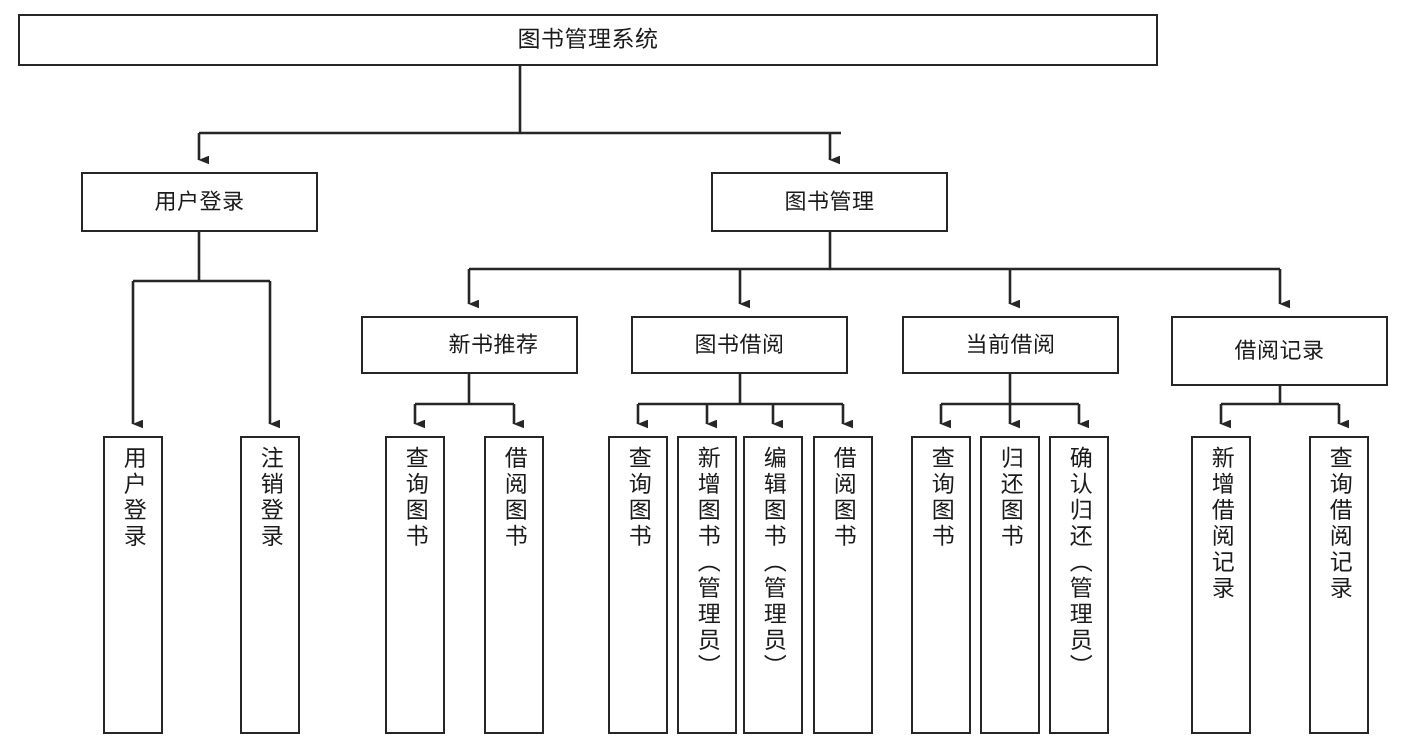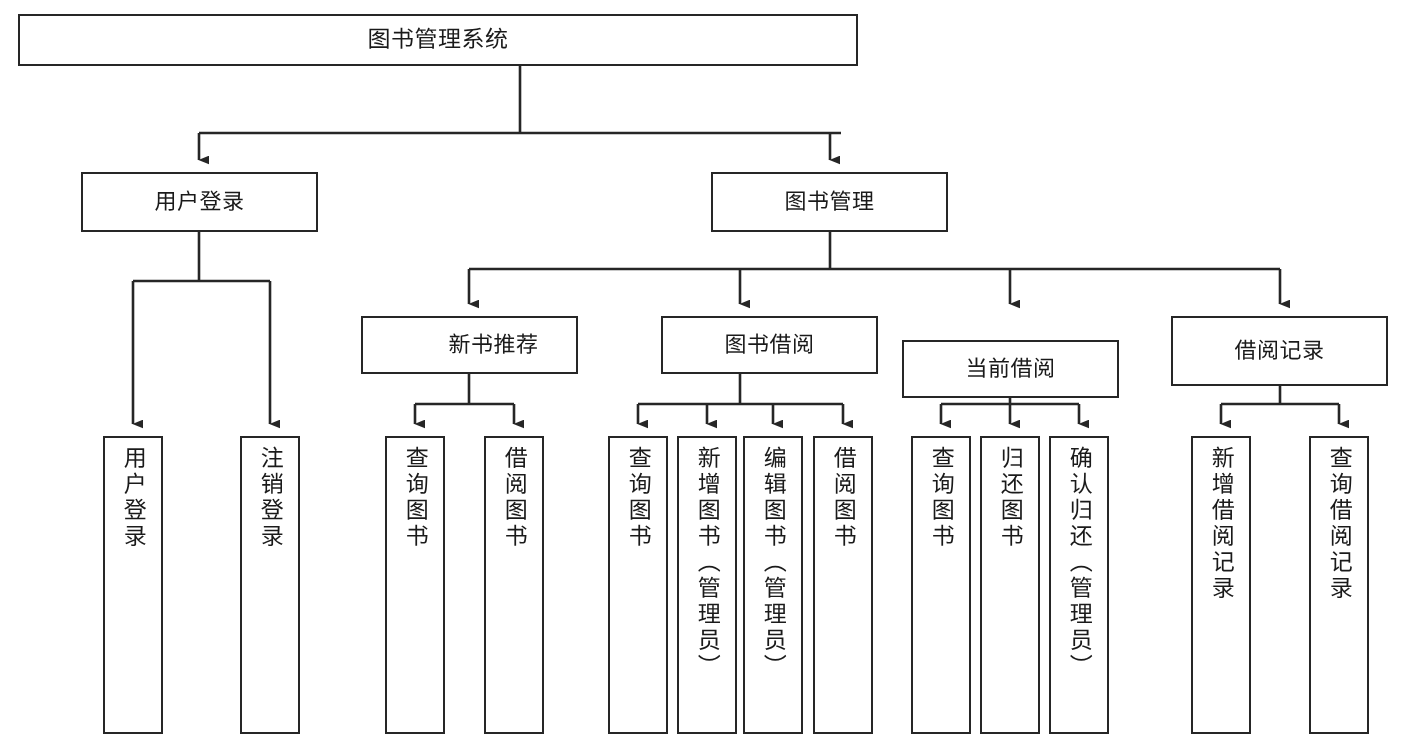--- a/index.html
+++ b/index.html
@@ -121,38 +121,38 @@
       <path d="M1010,404 L1010,424" marker-end="url(#arrowhead)"></path>
       <path d="M1079,404 L1079,424" marker-end="url(#arrowhead)"></path>
 
       <path d="M1280,374 L1280,404"></path>
       <path d="M1221,404 L1339,404"></path>
       <path d="M1221,404 L1221,424" marker-end="url(#arrowhead)"></path>
       <path d="M1339,404 L1339,424" marker-end="url(#arrowhead)"></path>
     </g>
   </svg>
 
-  <div class="node horiz root" style="left:18px; top:14px; width:840px; height:52px;">
+  <div class="node horiz root" style="left:18px; top:14px; width:1140px; height:52px;">
     <span class="node-label">图书管理系统</span>
   </div>
 
   <div class="node horiz" style="left:81px; top:172px; width:237px; height:60px;">
     <span class="node-label">用户登录</span>
   </div>
   <div class="node horiz" style="left:711px; top:172px; width:237px; height:60px;justify-content:center;">
     <span class="node-label">图书管理</span>
   </div>
 
   <div class="node horiz" style="left:361px; top:316px; width:217px; height:58px;padding-left:48px;">
     <span class="node-label">新书推荐</span>
   </div>
-  <div class="node horiz" style="left:661px; top:316px; width:217px; height:58px;">
+  <div class="node horiz" style="left:631px; top:316px; width:217px; height:58px;">
     <span class="node-label">图书借阅</span>
   </div>
-  <div class="node horiz" style="left:902px; top:316px; width:217px; height:58px;margin-top:24px;">
+  <div class="node horiz" style="left:902px; top:316px; width:217px; height:58px;">
     <span class="node-label">当前借阅</span>
   </div>
   <div class="node horiz" style="left:1171px; top:316px; width:217px; height:70px;">
     <span class="node-label">借阅记录</span>
   </div>
 
   <div class="node vert" style="left:103px; top:436px; width:60px; height:298px;">
     <span class="node-label">用户登录</span>
   </div>
   <div class="node vert" style="left:240px; top:436px; width:60px; height:298px;">

